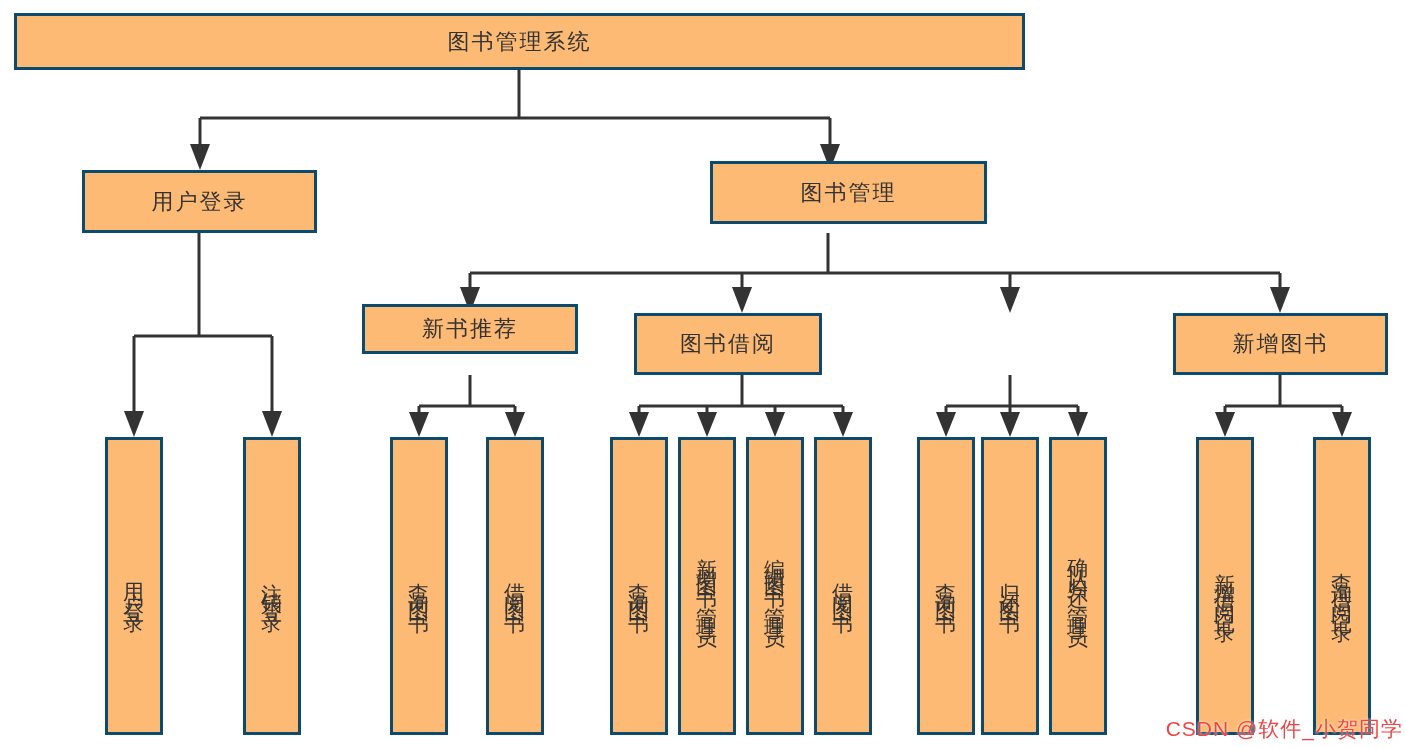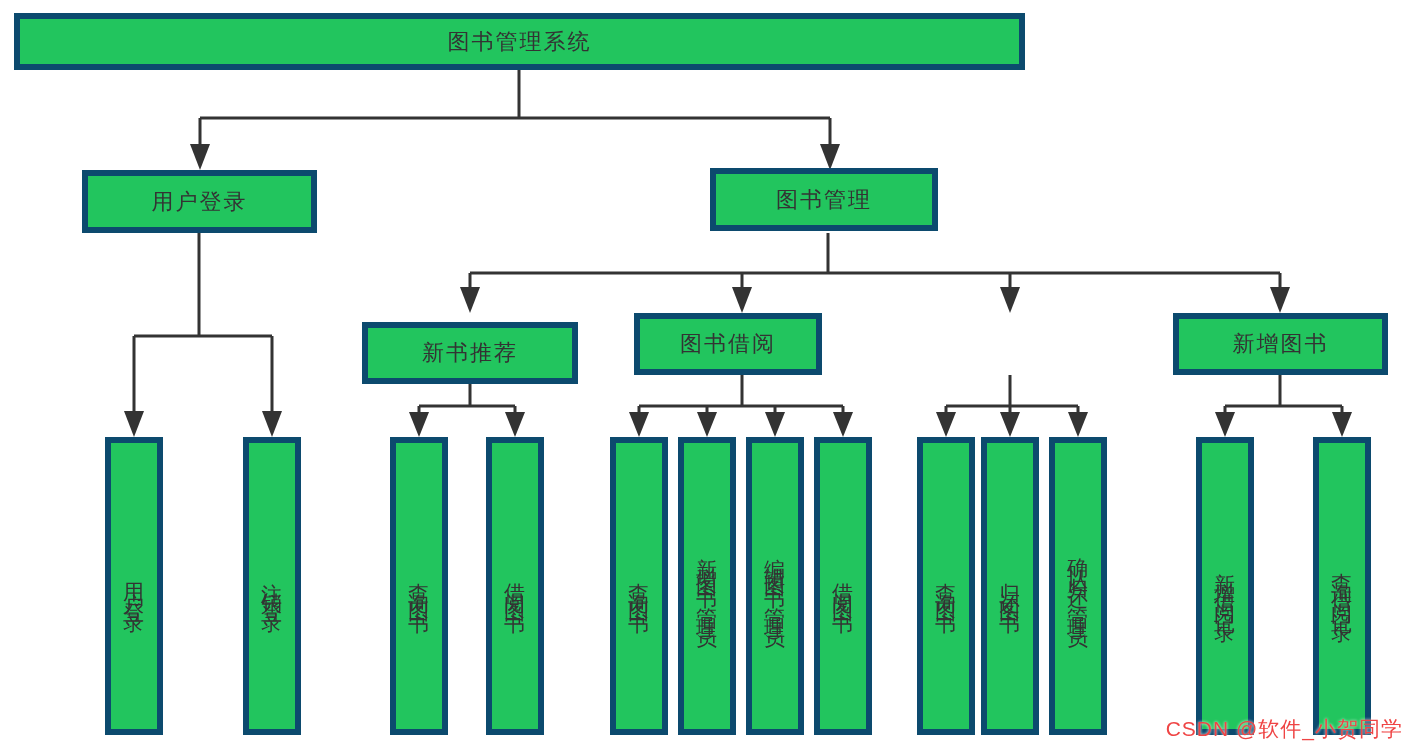--- a/index.html
+++ b/index.html
@@ -3,21 +3,21 @@
 <meta charset="utf-8">
 <style>
   html,body { margin:0; padding:0; background:#ffffff; }
   .canvas {
     position:relative; width:1405px; height:747px; background:#ffffff;
     font-family:"Liberation Sans","DejaVu Sans",sans-serif; overflow:hidden;
   }
   .connectors { position:absolute; left:0; top:0; z-index:0; }
   .node {
     position:absolute; box-sizing:border-box;
-    border:6px solid #0c4a6e; background:#22c55e;
+    border:3px solid #0c4a6e; background:#fdba74;
     display:flex; align-items:center; justify-content:center;
     color:#333333; z-index:1;
   }
   .h-node { font-size:22px; letter-spacing:2px; }
   .v-node > span {
     writing-mode:vertical-rl; text-orientation:mixed;
     font-size:21px; letter-spacing:10px; line-height:1;
   }
   .watermark {
     position:absolute; right:2px; bottom:4px; z-index:5;
@@ -70,25 +70,25 @@
     </g>
   </svg>
 
   <div class="node h-node" style="left:14px;top:13px;width:1011px;height:57px">
     <span>图书管理系统</span>
   </div>
 
   <div class="node h-node" style="left:82px;top:170px;width:235px;height:63px">
     <span>用户登录</span>
   </div>
-  <div class="node h-node" style="left:710px;top:168px;width:228px;height:63px">
+  <div class="node h-node" style="left:710px;top:161px;width:277px;height:63px">
     <span>图书管理</span>
   </div>
 
-  <div class="node h-node" style="left:362px;top:322px;width:216px;height:62px">
+  <div class="node h-node" style="left:362px;top:304px;width:216px;height:50px">
     <span>新书推荐</span>
   </div>
   <div class="node h-node" style="left:634px;top:313px;width:188px;height:62px">
     <span>图书借阅</span>
   </div>
   <div class="node h-node" style="left:1173px;top:313px;width:215px;height:62px">
     <span>新增图书</span>
   </div>
 
   <div class="node v-node" style="left:105px;top:437px;width:58px;height:298px">

